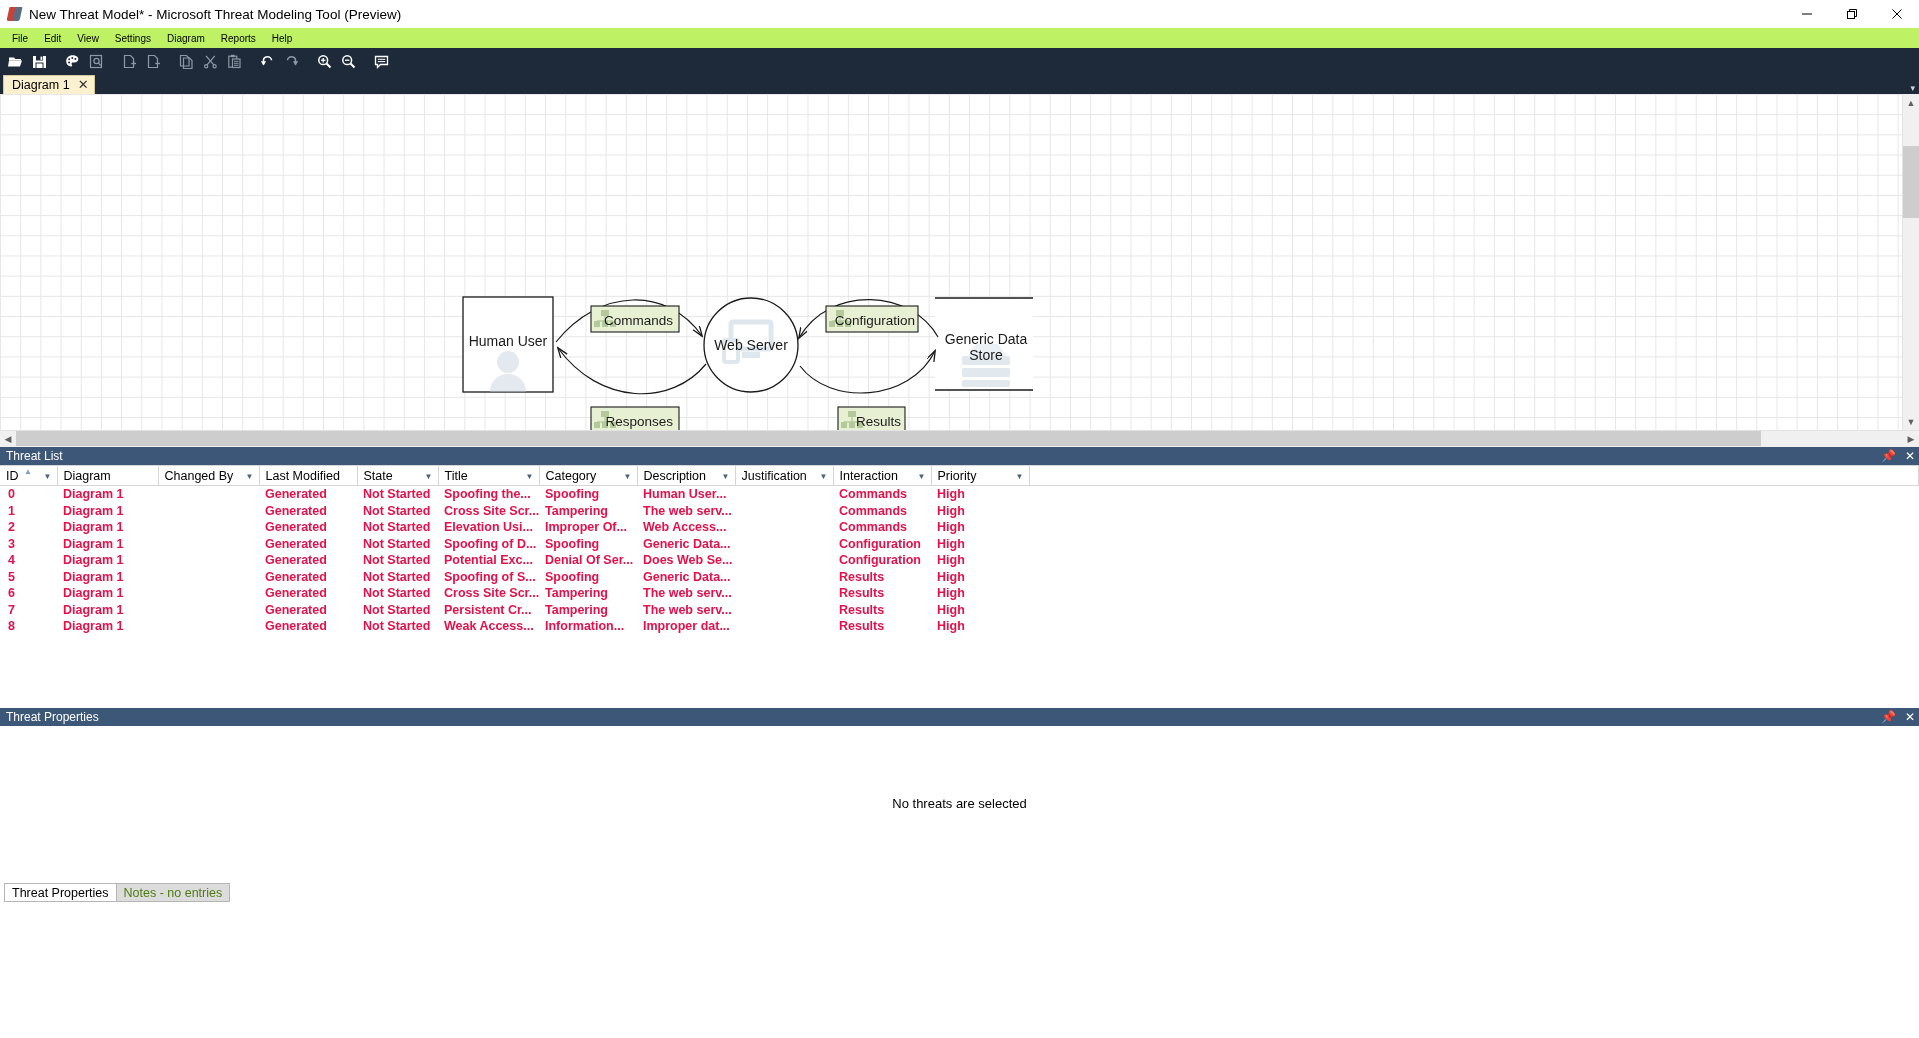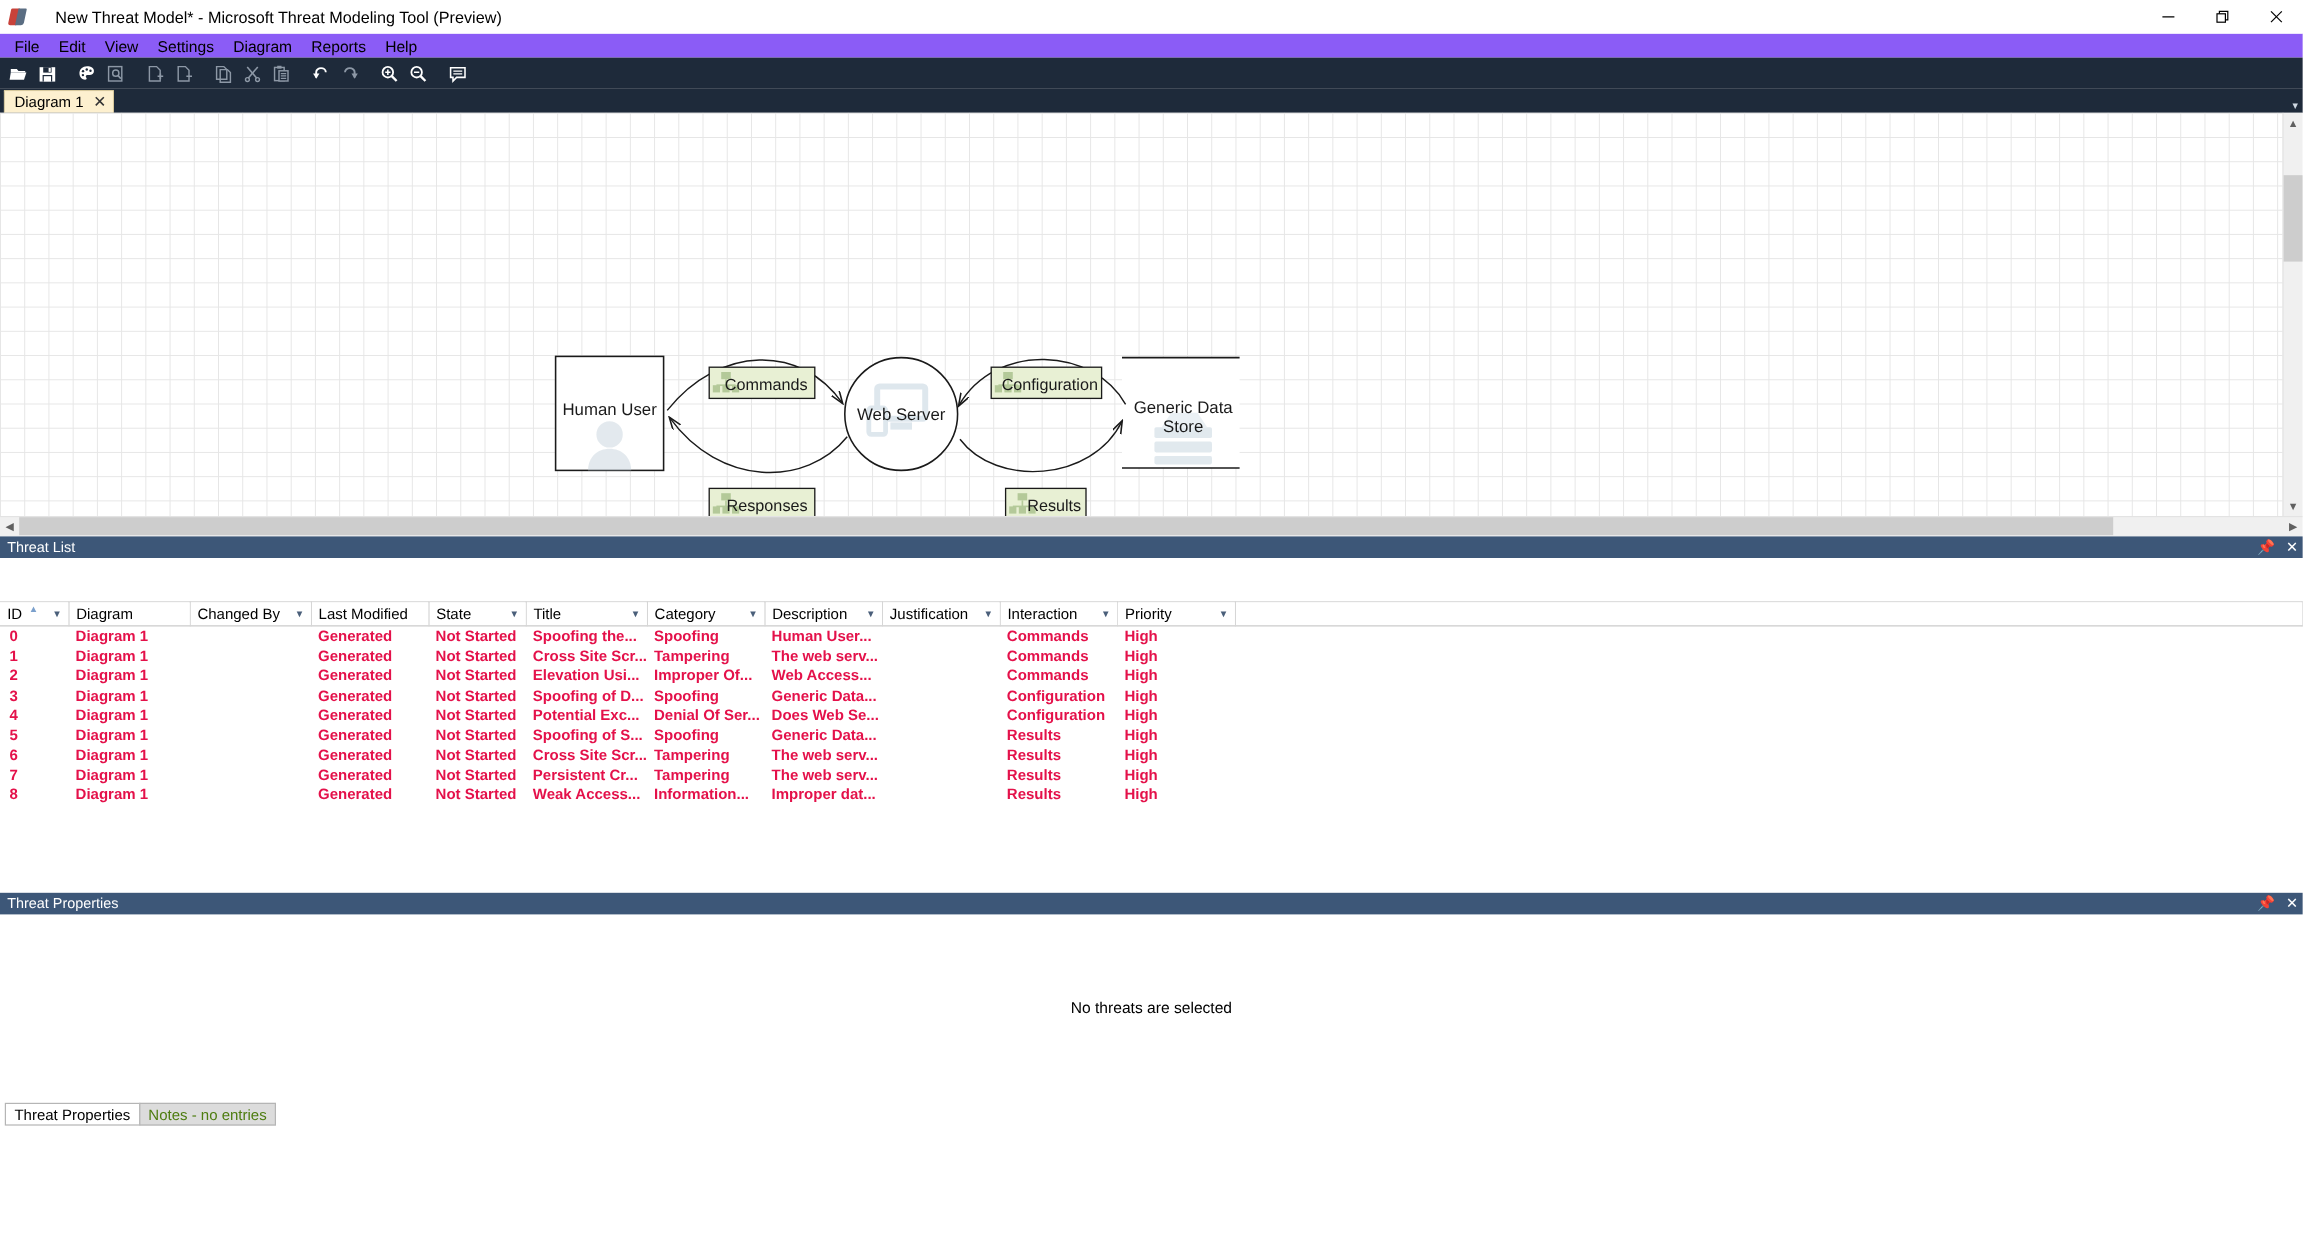--- a/index.html
+++ b/index.html
@@ -41,42 +41,41 @@
     position: absolute; left: 7px; top: 1px;
     width: 7px; height: 14px;
     background: #5a6d82;
     transform: skewX(-12deg);
     border-radius: 0 1px 2px 0;
   }
   .titlebar .title-text {
     font-size: 13.5px;
     color: #000;
     white-space: nowrap;
-    margin-left: 17px;
   }
   .win-controls {
     position: absolute;
     right: 0; top: 0;
     height: 28px;
     display: flex;
   }
   .win-btn {
     width: 45px; height: 28px;
     display: flex; align-items: center; justify-content: center;
   }
   .win-btn svg { display: block; }
 
   
   .menubar {
     height: 20px;
-    background: #8b5cf6;
+    background: #bef264;
     display: flex;
     align-items: center;
     padding-left: 4px;
-    font-size: 13px;
+    font-size: 10px;
   }
   .menu-item {
     padding: 2px 8px;
     white-space: nowrap;
     line-height: 15px;
   }
 
   
   .toolbar {
     height: 26px;
@@ -210,21 +209,20 @@
   }
   .panel-header .tools span {
     color: #ffffff;
     font-size: 12px;
     line-height: 12px;
   }
 
   
   .threat-panel {
     background: #ffffff;
-    margin-top: 36px;
   }
   .grid {
     width: 1919px;
     border-collapse: collapse;
     table-layout: fixed;
     font-size: 12.5px;
   }
   .grid th {
     background: #ffffff;
     border-right: 1px solid #d6d6d6;

